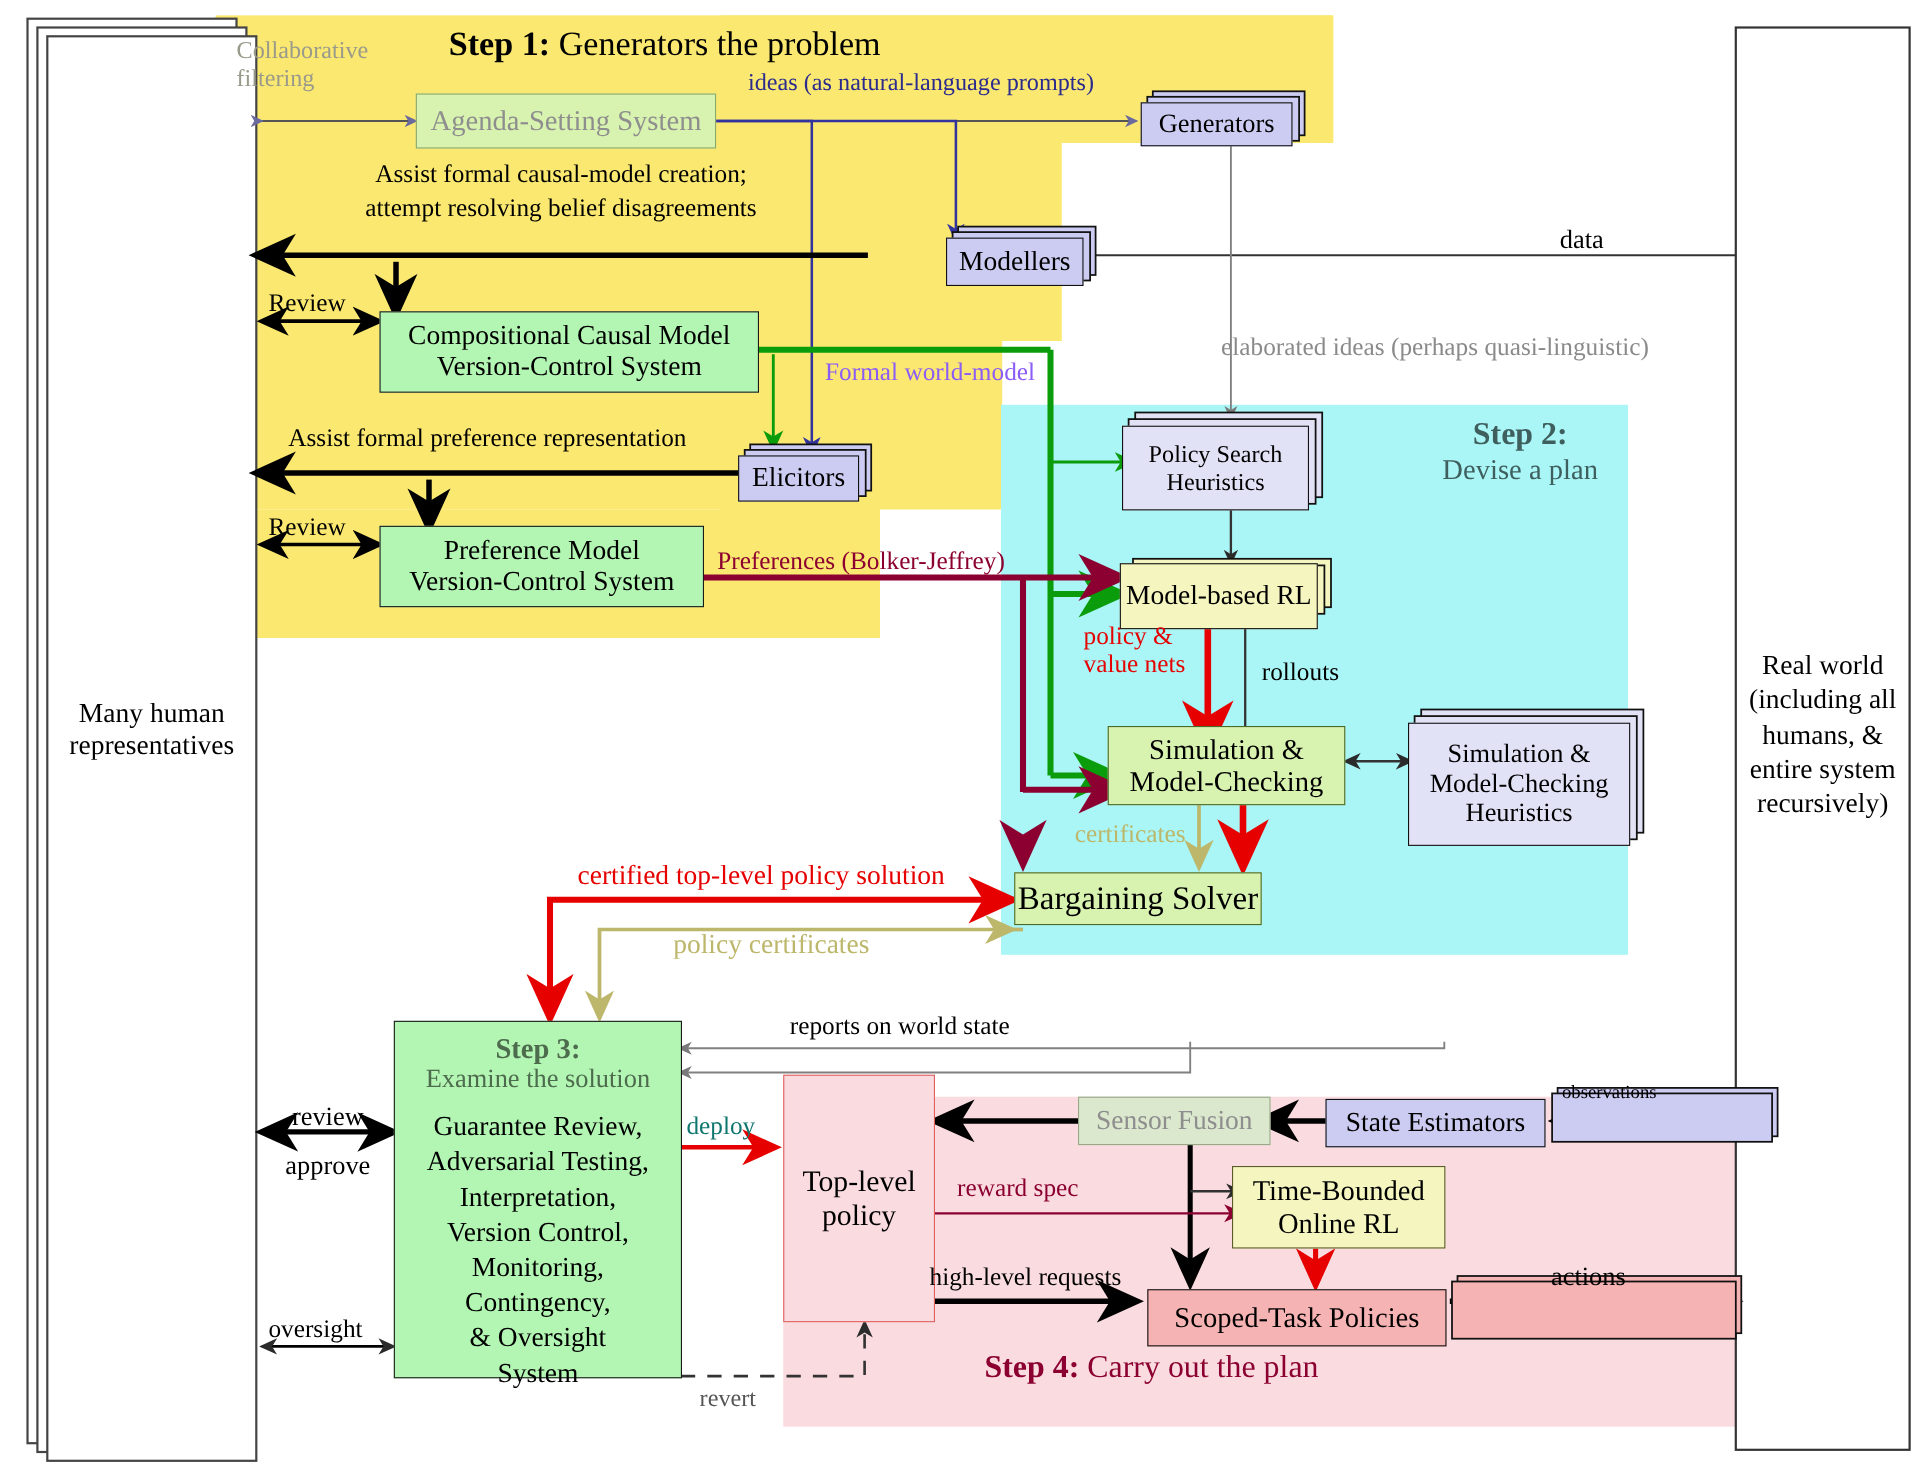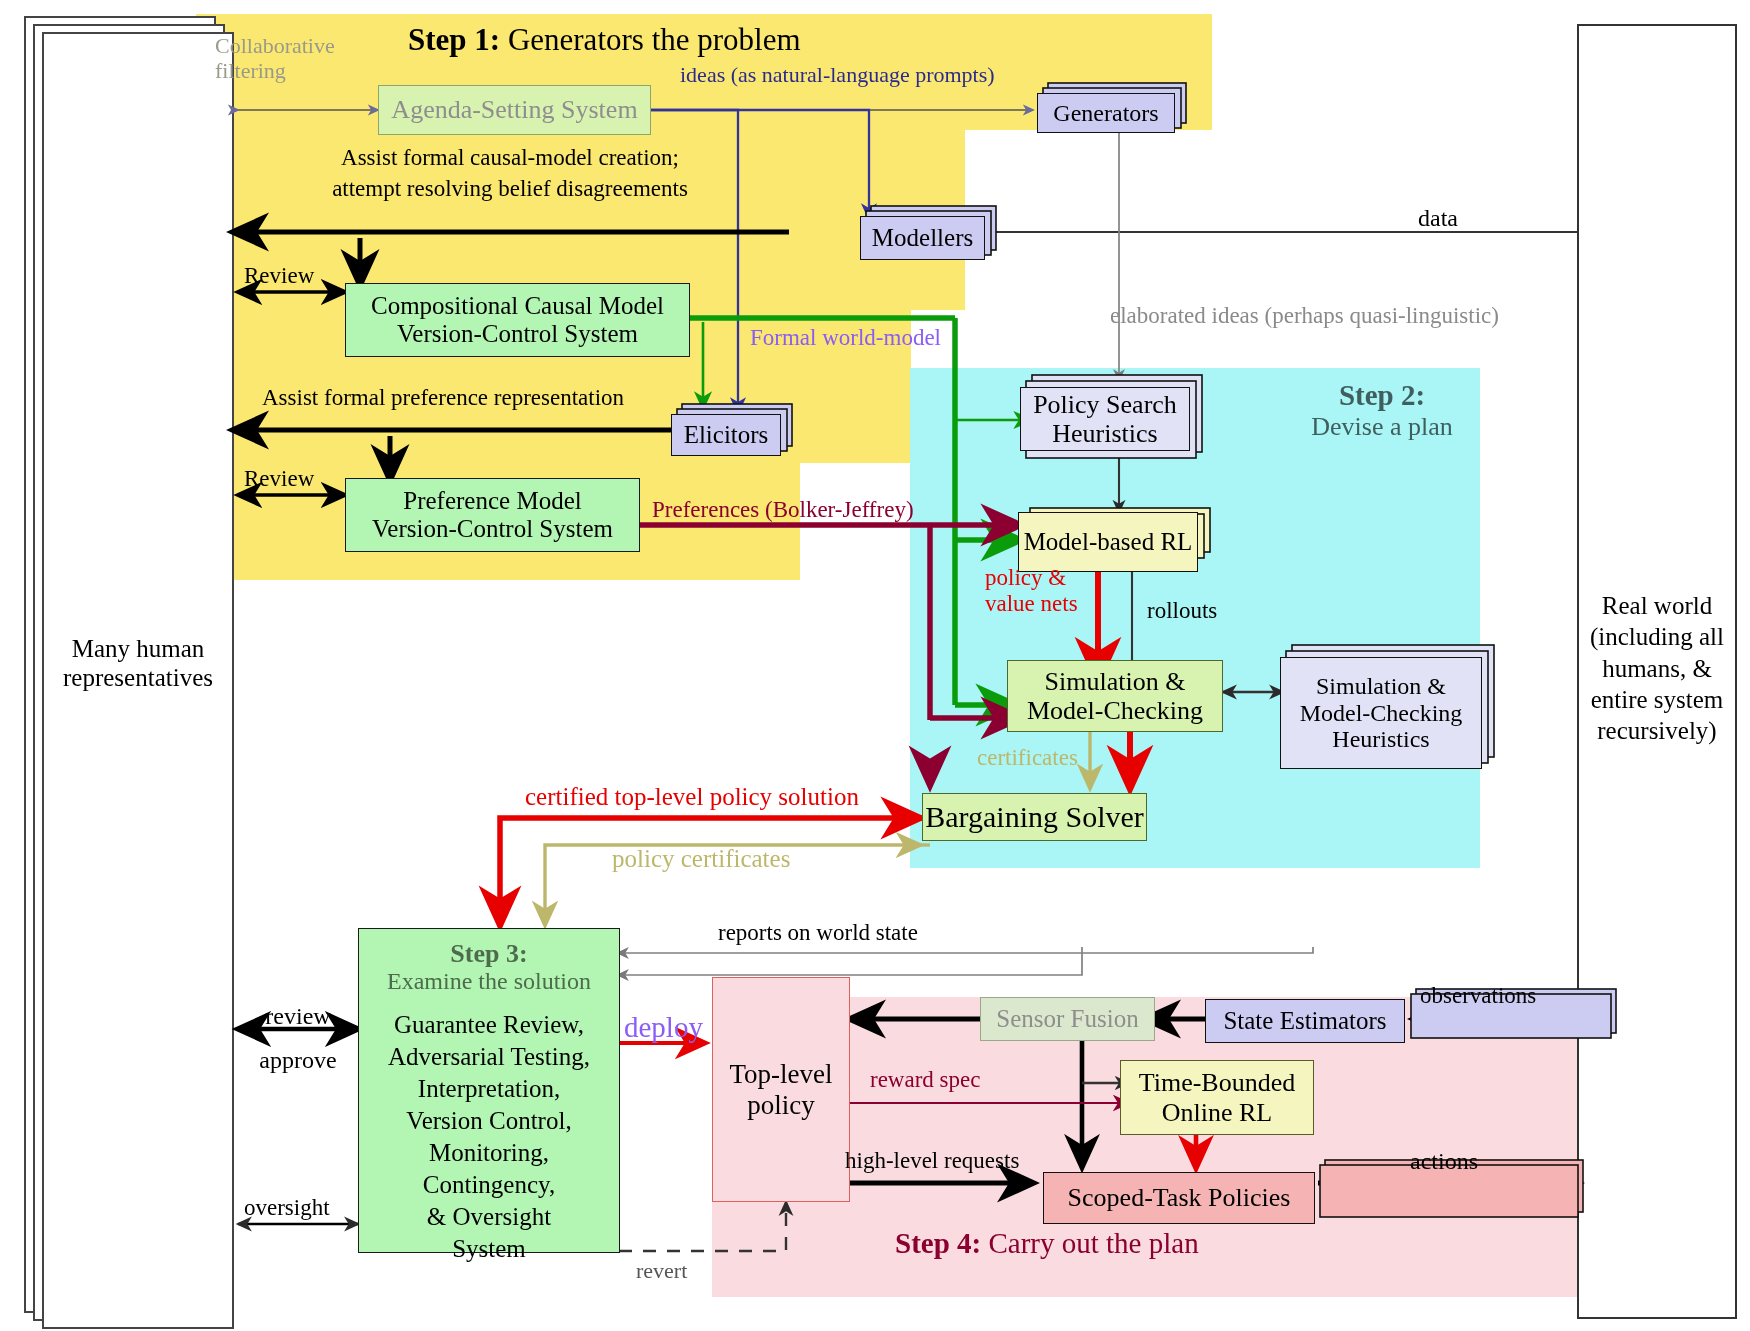--- a/index.html
+++ b/index.html
@@ -270,21 +270,21 @@
 
   <div class="node" style="left:671px;top:414px;width:110px;height:42px;background:#ccccf2;border:1.7px solid #111;font-size:25px;">
     <span>Elicitors</span>
   </div>
 
   <div class="node" style="left:345px;top:478px;width:295px;height:74px;background:#b3f5b3;border:1.8px solid #1a1a1a;font-size:25px;">
     <span>Preference Model</span>
     <span>Version-Control System</span>
   </div>
 
-  <div class="node" style="left:1020px;top:387px;width:170px;height:64px;background:#e2e2f7;border:1.8px solid #111;font-size:26px;">
+  <div class="node" style="left:1020px;top:387px;width:170px;height:77px;background:#e2e2f7;border:1.8px solid #111;font-size:22px;">
     <span>Policy Search</span>
     <span>Heuristics</span>
   </div>
 
   <div class="node" style="left:1018px;top:512px;width:180px;height:60px;background:#f5f5c0;border:1.8px solid #111;font-size:25px;">
     <span>Model-based RL</span>
   </div>
 
   <div class="node" style="left:1007px;top:660px;width:216px;height:72px;background:#d8f2b0;border:1.8px solid #4a6a2a;font-size:26px;">
     <span>Simulation &amp;</span>
@@ -437,33 +437,33 @@
 
   <div class="lbl multi" style="left:236px;top:1003px;width:124px;font-size:24px;">
     <div>review</div>
     <div style="margin-top:16px;">approve</div>
   </div>
 
   <div class="lbl" style="left:244px;top:1195px;font-size:23px;">
     <span>oversight</span>
   </div>
 
-  <div class="lbl" style="left:624px;top:1011px;font-size:29px;color:#8b5cf6;">
+  <div class="lbl" style="left:624px;top:1011px;font-size:23px;color:#0f766e;">
     <span>deploy</span>
   </div>
 
   <div class="lbl" style="left:870px;top:1067px;font-size:23px;color:#8b0030;">
     <span>reward spec</span>
   </div>
 
   <div class="lbl" style="left:845px;top:1148px;font-size:23px;">
     <span>high-level requests</span>
   </div>
 
-  <div class="lbl" style="left:1420px;top:983px;font-size:23px;">
+  <div class="lbl" style="left:1420px;top:983px;font-size:17px;">
     <span>observations</span>
   </div>
 
   <div class="lbl" style="left:1410px;top:1148px;font-size:24px;">
     <span>actions</span>
   </div>
 
   <div class="lbl" style="left:636px;top:1258px;font-size:22px;color:#555;">
     <span>revert</span>
   </div>

